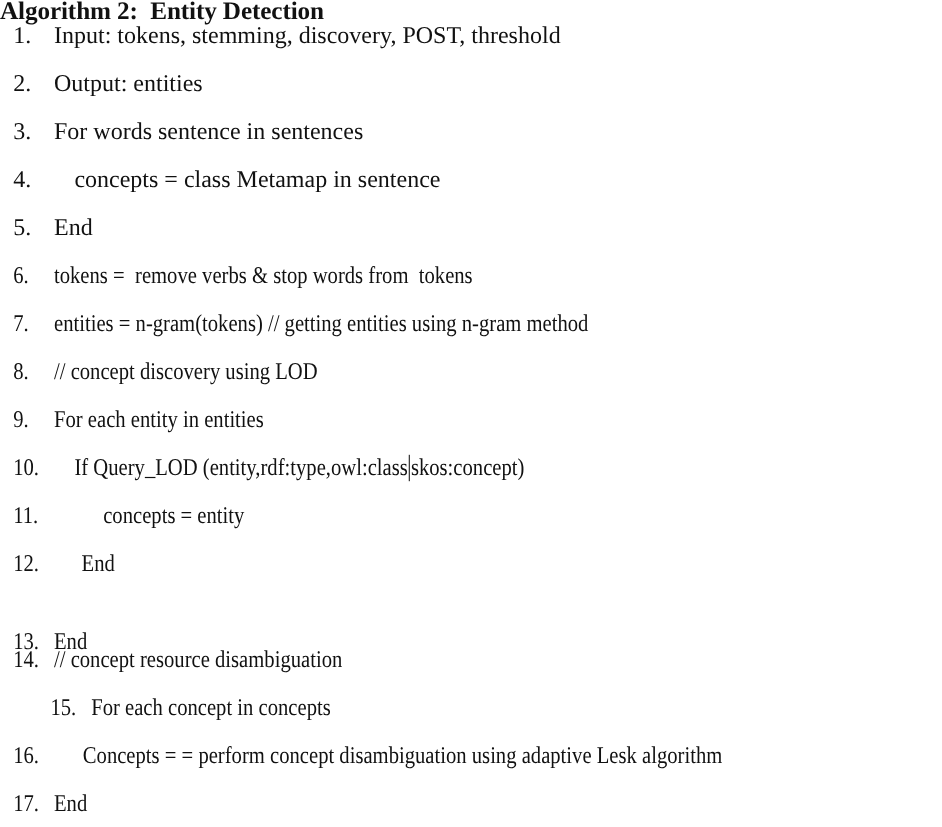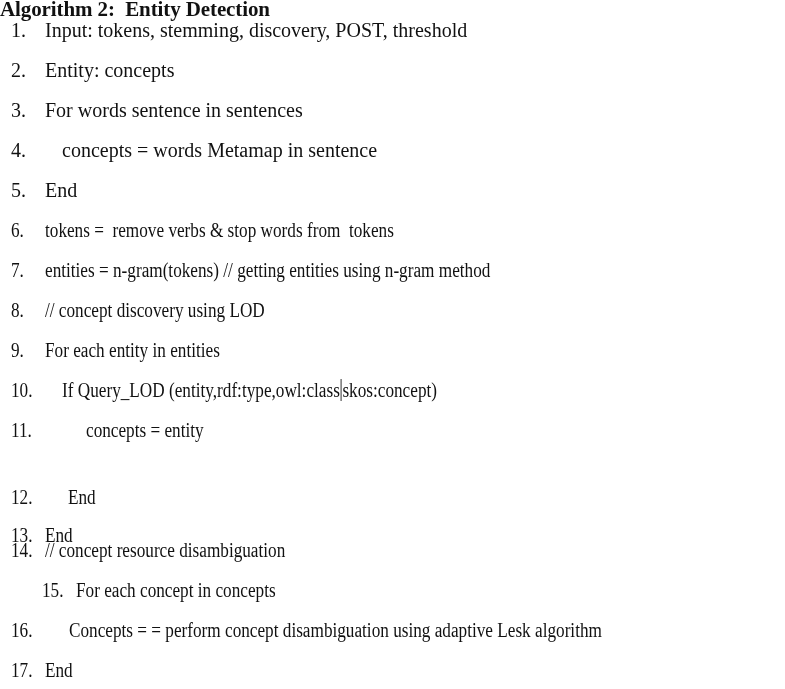--- a/index.html
+++ b/index.html
@@ -55,29 +55,29 @@
       padding-left: 1px;
     }
   </style>
 </head>
 <body>
 
 <div class="title">Algorithm 2:  Entity Detection</div>
 
 <div id="lines">
     <div class="line" style="top: 17px; width: 785px;"><span class="num" style="left: 11px;">1.</span><span class="txt" style="left: 45px;">Input: tokens, stemming, discovery, POST, threshold</span></div>
-    <div class="line" style="top: 57px; width: 785px;"><span class="num" style="left: 11px;">2.</span><span class="txt" style="left: 45px;">Entity: concepts</span></div>
+    <div class="line" style="top: 57px; width: 785px;"><span class="num" style="left: 11px;">2.</span><span class="txt" style="left: 45px;">Output: entities</span></div>
     <div class="line" style="top: 97px; width: 785px;"><span class="num" style="left: 11px;">3.</span><span class="txt" style="left: 45px;">For words sentence in sentences</span></div>
-    <div class="line" style="top: 137px; width: 785px;"><span class="num" style="left: 11px;">4.</span><span class="txt" style="left: 62px;">concepts = words Metamap in sentence</span></div>
+    <div class="line" style="top: 137px; width: 785px;"><span class="num" style="left: 11px;">4.</span><span class="txt" style="left: 62px;">concepts = class Metamap in sentence</span></div>
     <div class="line" style="top: 177px; width: 785px;"><span class="num" style="left: 11px;">5.</span><span class="txt" style="left: 45px;">End</span></div>
     <div class="line condensed" style="top: 217px; width: 785px;"><span class="num" style="left: 11px;">6.</span><span class="txt" style="left: 45px;">tokens =  remove verbs &amp; stop words from  tokens</span></div>
     <div class="line condensed" style="top: 257px; width: 785px;"><span class="num" style="left: 11px;">7.</span><span class="txt" style="left: 45px;">entities = n-gram(tokens) // getting entities using n-gram method</span></div>
     <div class="line condensed" style="top: 297px; width: 785px;"><span class="num" style="left: 11px;">8.</span><span class="txt" style="left: 45px;">// concept discovery using LOD</span></div>
     <div class="line condensed" style="top: 337px; width: 785px;"><span class="num" style="left: 11px;">9.</span><span class="txt" style="left: 45px;">For each entity in entities</span></div>
     <div class="line condensed" style="top: 377px; width: 785px;"><span class="num" style="left: 11px;">10.</span><span class="txt" style="left: 62px;"><span>If Query_LOD (entity,rdf:type,owl:class</span><span class="pipe">skos:concept)</span></span></div>
     <div class="line condensed" style="top: 417px; width: 785px;"><span class="num" style="left: 11px;">11.</span><span class="txt" style="left: 86px;">concepts = entity</span></div>
-    <div class="line condensed" style="top: 484px; width: 785px;"><span class="num" style="left: 11px;">12.</span><span class="txt" style="left: 68px;">End</span></div>
+    <div class="line condensed" style="top: 457px; width: 785px;"><span class="num" style="left: 11px;">12.</span><span class="txt" style="left: 68px;">End</span></div>
     <div class="line condensed" style="top: 522px; width: 785px;"><span class="num" style="left: 11px;">13.</span><span class="txt" style="left: 45px;">End</span></div>
     <div class="line condensed" style="top: 537px; width: 636px;"><span class="num" style="left: 11px;">14.</span><span class="txt" style="left: 45px;">// concept resource disambiguation</span></div>
     <div class="line condensed" style="top: 577px; width: 785px; margin-left: 31px;"><span class="num" style="left: 11px;">15.</span><span class="txt" style="left: 45px;">For each concept in concepts</span></div>
     <div class="line condensed" style="top: 617px; width: 785px;"><span class="num" style="left: 11px;">16.</span><span class="txt" style="left: 69px;">Concepts = = perform concept disambiguation using adaptive Lesk algorithm</span></div>
     <div class="line condensed" style="top: 657px; width: 723px; text-align: right;"><span class="num" style="left: 11px;">17.</span><span class="txt" style="left: 45px;">End</span></div>
   </div>
 
 </body></html>

